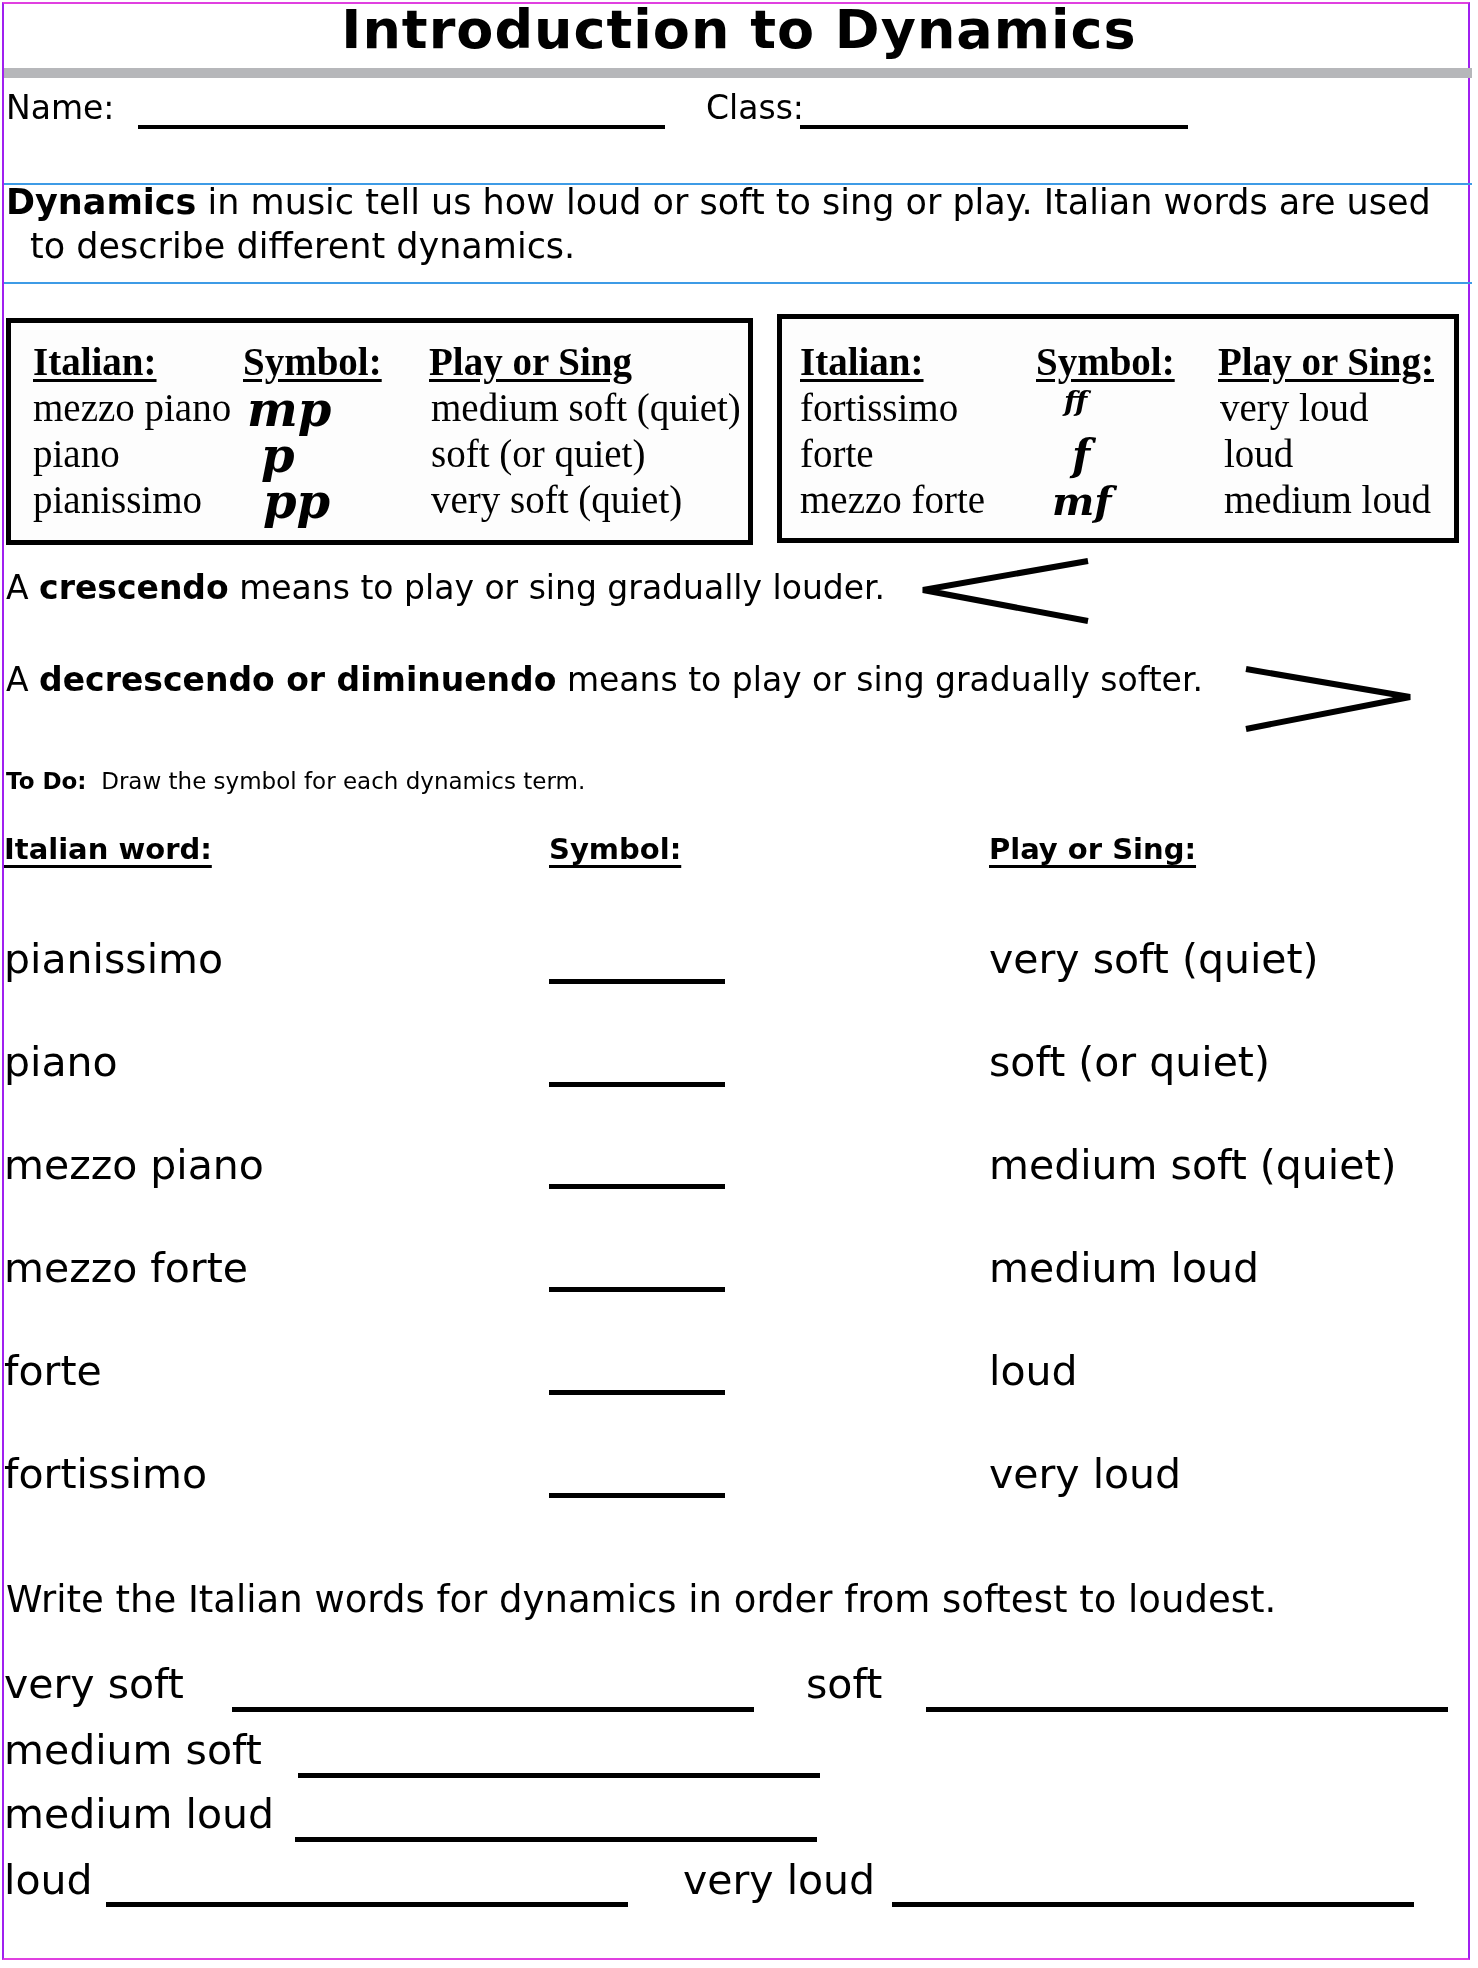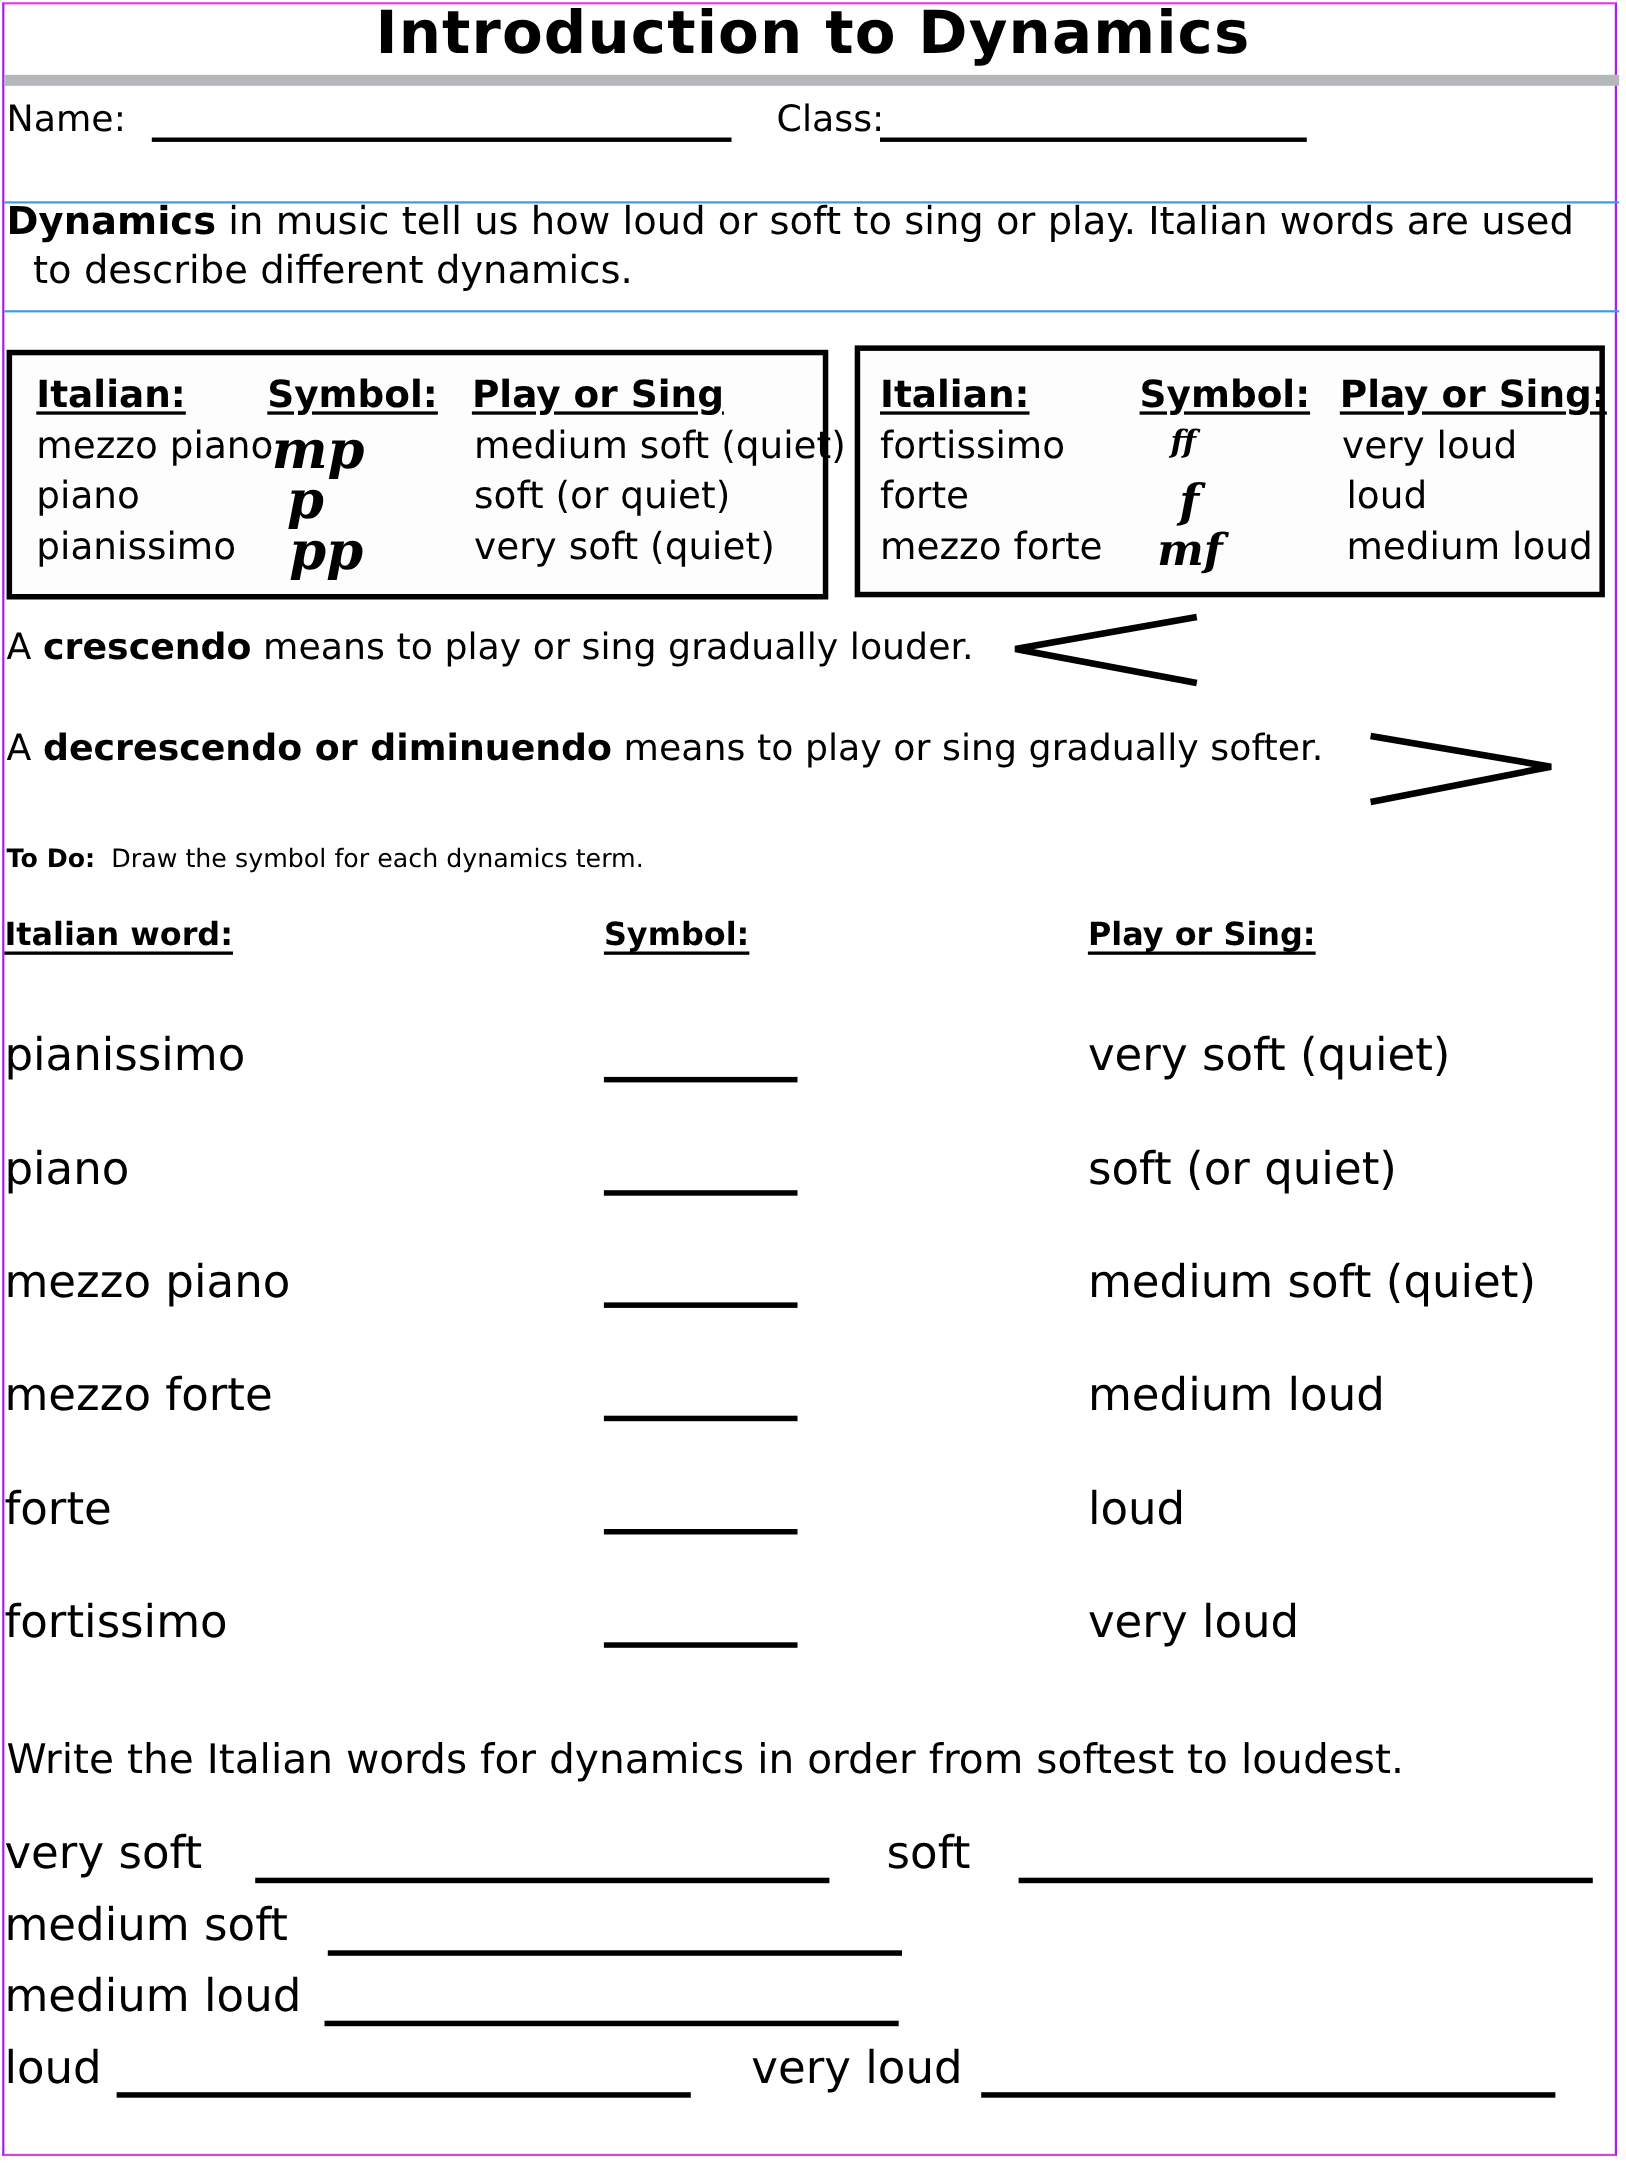--- a/index.html
+++ b/index.html
@@ -9,21 +9,21 @@
           border-top:2px solid #e040e0; border-bottom:2px solid #e040e0;
           border-left:2px solid #a020f0; border-right:2px solid #a020f0; box-sizing:border-box; }
   .abs { position:absolute; white-space:nowrap; }
   .title { left:0; width:1478px; top:-2px; text-align:center; font-size:54px; font-weight:bold; letter-spacing:1px; }
   .graybar { left:4px; top:68px; width:1468px; height:10px; background:#b6b7ba; }
   .blueline { left:4px; width:1468px; height:2px; background:#3d9be6; }
   .lbl32 { font-size:33px; }
   .uline { position:absolute; height:4px; background:#000; }
   .para { left:6px; font-size:35px; line-height:44px; }
   .box { position:absolute; border:5px solid #000; box-sizing:border-box; background:#fdfdfd; }
-  .bt { position:absolute; font-size:34px; white-space:nowrap; }
+  .bt { position:absolute; font-size:39px; white-space:nowrap;font-family:Liberation Serif, serif; }
   .bh { text-decoration:underline; font-weight:bold; text-underline-offset:4px; }
   .sym { position:absolute; font-family:"DejaVu Serif", serif; font-style:italic; font-weight:bold; font-size:48px; }
   .hairpin { position:absolute; }
   .row40 { font-size:41px; }
   .hdr40 { font-size:29px; font-weight:bold; text-decoration:underline; text-underline-offset:6px; text-decoration-thickness:3px; }
   .blank { position:absolute; height:5px; background:#000; }
 </style>
 </head>
 <body>
 

